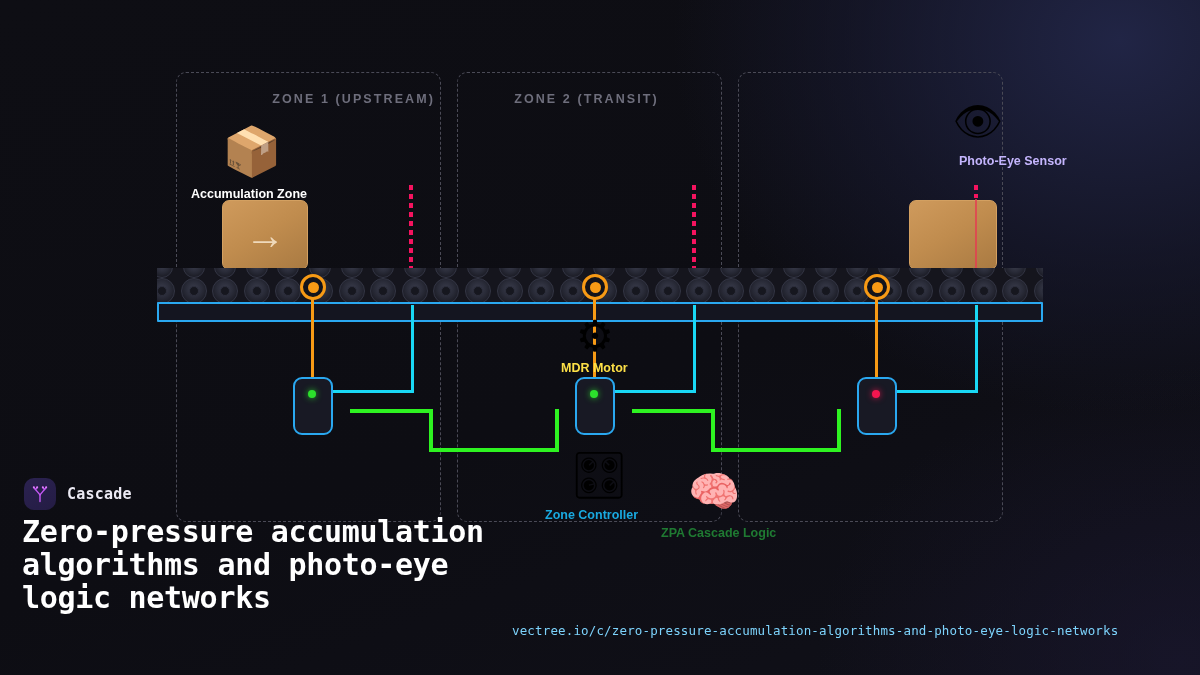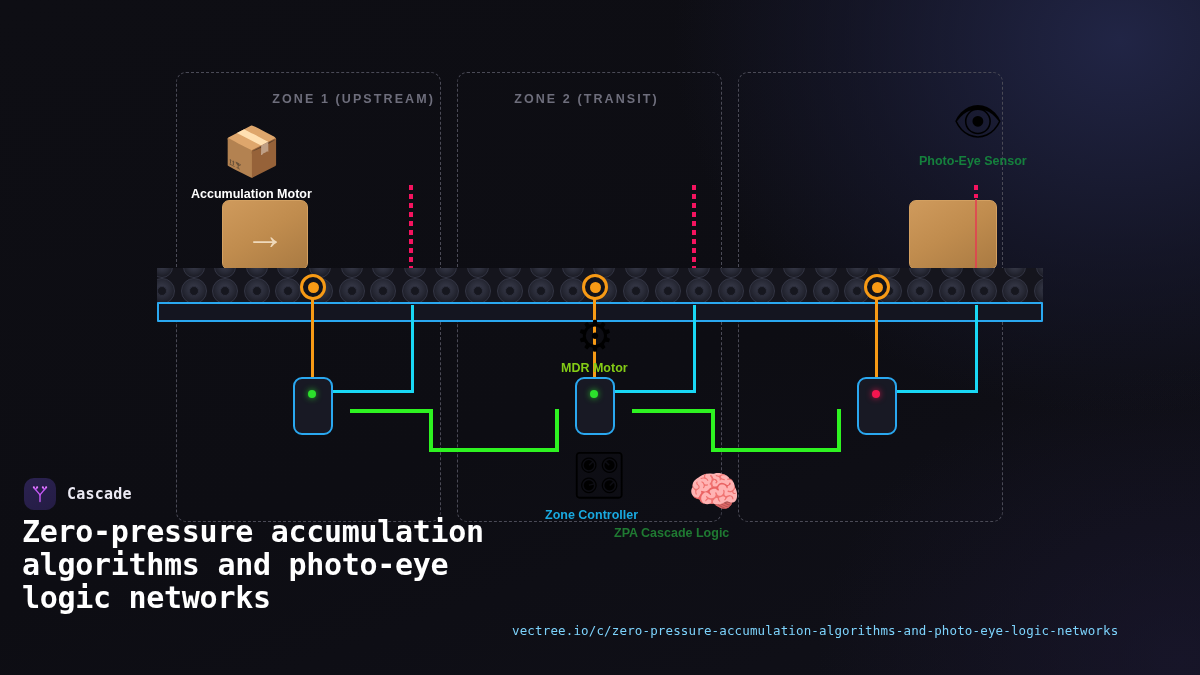--- a/index.html
+++ b/index.html
@@ -128,22 +128,22 @@
   .wire-green{ position:absolute; background:#2ef321; }
 
   .lbl{
     position:absolute;
     font-size:12.5px;
     font-weight:700;
     white-space:nowrap;
     font-family:"Liberation Sans", sans-serif;
   }
   .lbl-white{ color:#ffffff; }
-  .lbl-orange{ color:#84cc16; }
-  .lbl-pink{ color:#15803d; }
+  .lbl-orange{ color:#fde047; }
+  .lbl-pink{ color:#c4b5fd;margin-left:40px; }
   .lbl-cyan{ color:#19a9e0; }
   .lbl-green{ color:#1f7a32; }
 
   
   #brand{
     position:absolute; left:24px; top:478px;
     display:flex; align-items:center; gap:11px;
   }
   #brand-logo{
     width:32px;height:32px;border-radius:10px;
@@ -177,21 +177,21 @@
 <div id="stage">
 
   <div class="zone-box" style="left:176px; top:72px; width:265px; height:450px;"></div>
   <div class="zone-box" style="left:457px; top:72px; width:265px; height:450px;"></div>
   <div class="zone-box" style="left:738px; top:72px; width:265px; height:450px;"></div>
 
   <div class="zone-title" style="left:176px; top:92px; width:259px;">ZONE 1 (UPSTREAM)</div>
   <div class="zone-title" style="left:457px; top:92px; width:259px;text-align:center;">ZONE 2 (TRANSIT)</div>
 
   <div class="emoji" style="left:222px; top:127px; width:58px; font-size:48px;">📦</div>
-  <div class="lbl lbl-white" style="left:191px; top:187px;">Accumulation Motor</div>
+  <div class="lbl lbl-white" style="left:191px; top:187px;">Accumulation Zone</div>
 
   <div class="emoji" style="left:950px; top:101px; width:56px; font-size:40px;">👁</div>
   <div class="lbl lbl-pink" style="left:919px; top:154px;">Photo-Eye Sensor</div>
 
   <div class="pkg" style="left:222px; top:200px; width:86px; height:70px;">
     <span class="pkg-arrow">→</span>
   </div>
   <div class="pkg" style="left:909px; top:200px; width:88px; height:70px;"></div>
 
   <div class="beam" style="left:409px; top:185px; height:87px;"></div>
@@ -331,21 +331,21 @@
     <span class="led led-ok"></span>
   </div>
   <div class="sensor" style="left:857px; top:377px;">
     <span class="led led-blocked"></span>
   </div>
 
   <div class="emoji" style="left:570px; top:452px; width:50px; font-size:46px;">🎛</div>
   <div class="lbl lbl-cyan" style="left:545px; top:508px;">Zone Controller</div>
 
   <div class="emoji" style="left:688px; top:471px; width:50px; font-size:42px;">🧠</div>
-  <div class="lbl lbl-green" style="left:614px; top:526px;">ZPA Cascade Logic</div>
+  <div class="lbl lbl-green" style="left:661px; top:526px;">ZPA Cascade Logic</div>
 
 </div>
 
 <div id="brand">
   <div id="brand-logo">
     <svg width="20" height="20" viewBox="0 0 24 24" aria-hidden="true">
       <g stroke="#c558f5" stroke-width="1.7" stroke-linecap="round" fill="none">
         <path d="M12 21 L12 13"></path>
         <path d="M12 13 L6.5 6.5"></path>
         <path d="M12 13 L17.5 6.5"></path>

